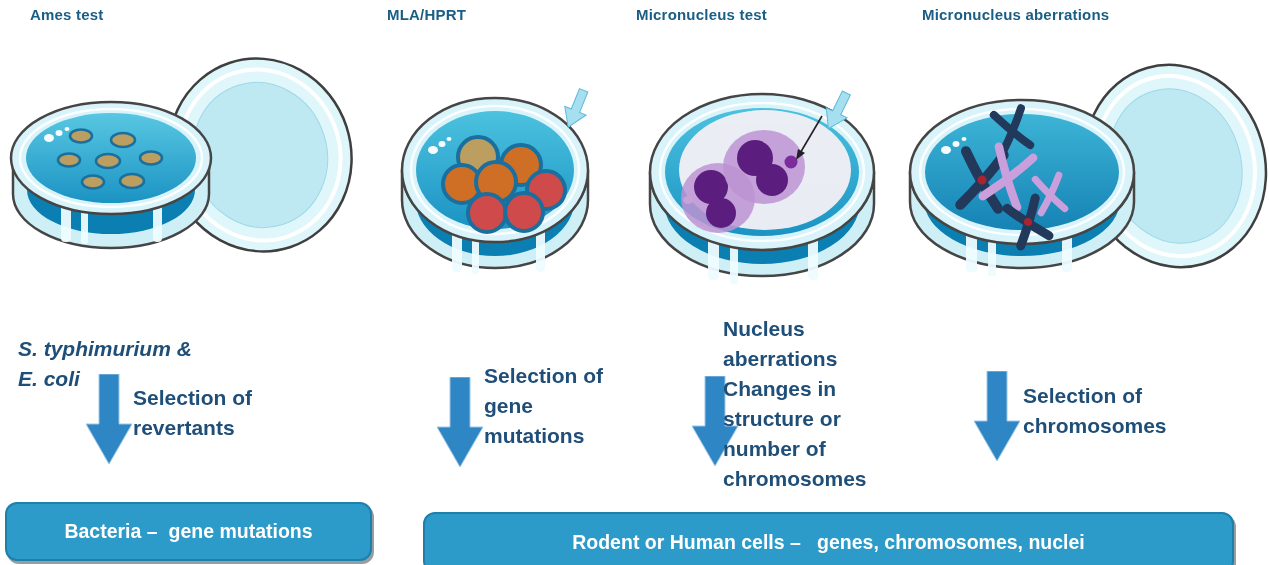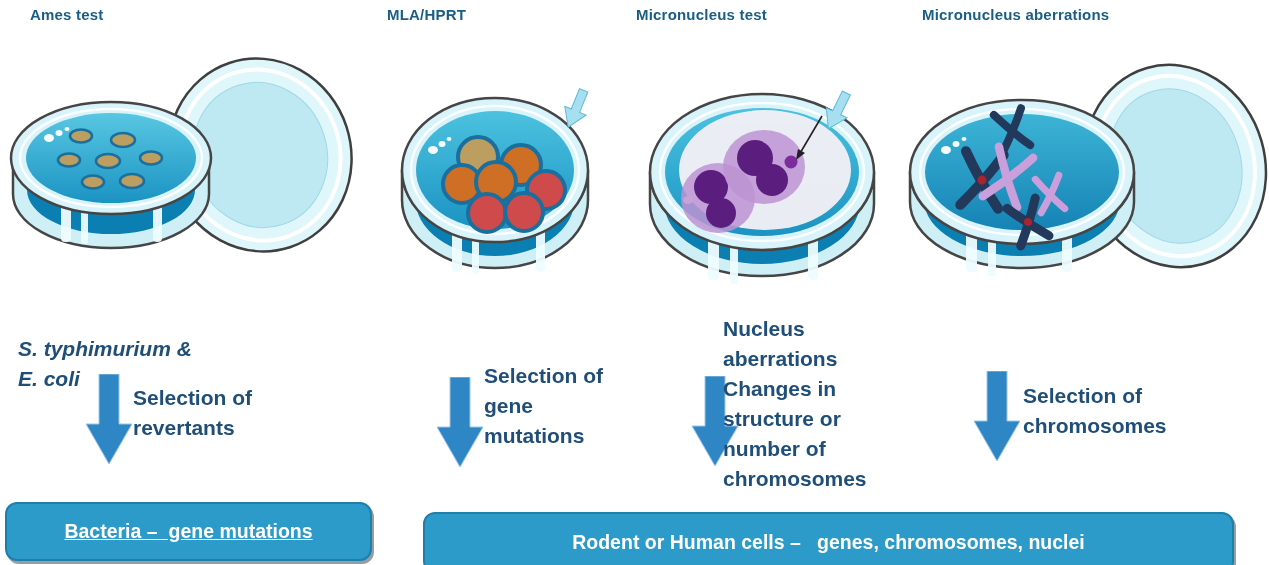--- a/index.html
+++ b/index.html
@@ -251,16 +251,16 @@
 structure or
 number of
 chromosomes</div>
 
   <svg class="arrow-svg" style="left:974px;top:371px;" width="46" height="90" viewBox="0 0 46 90">
     <polygon class="down-arrow" points="13,0 33,0 33,50 46,50 23,90 0,50 13,50"></polygon>
   </svg>
   <div class="body-text" style="left:1023px;top:381px;width:200px;">Selection of
 chromosomes</div>
 
-  <div class="banner" style="left:5px;top:502px;width:363px;height:55px;text-decoration:underline;">Bacteria –&nbsp; gene mutations</div>
+  <div class="banner" style="left:5px;top:502px;width:363px;height:55px;">Bacteria –&nbsp; gene mutations</div>
   <div class="banner" style="left:423px;top:500px;width:807px;height:57px;margin-top:12px;">Rodent or Human cells –&nbsp;&nbsp; genes, chromosomes, nuclei</div>
 
 </div>
 
 </body></html>

